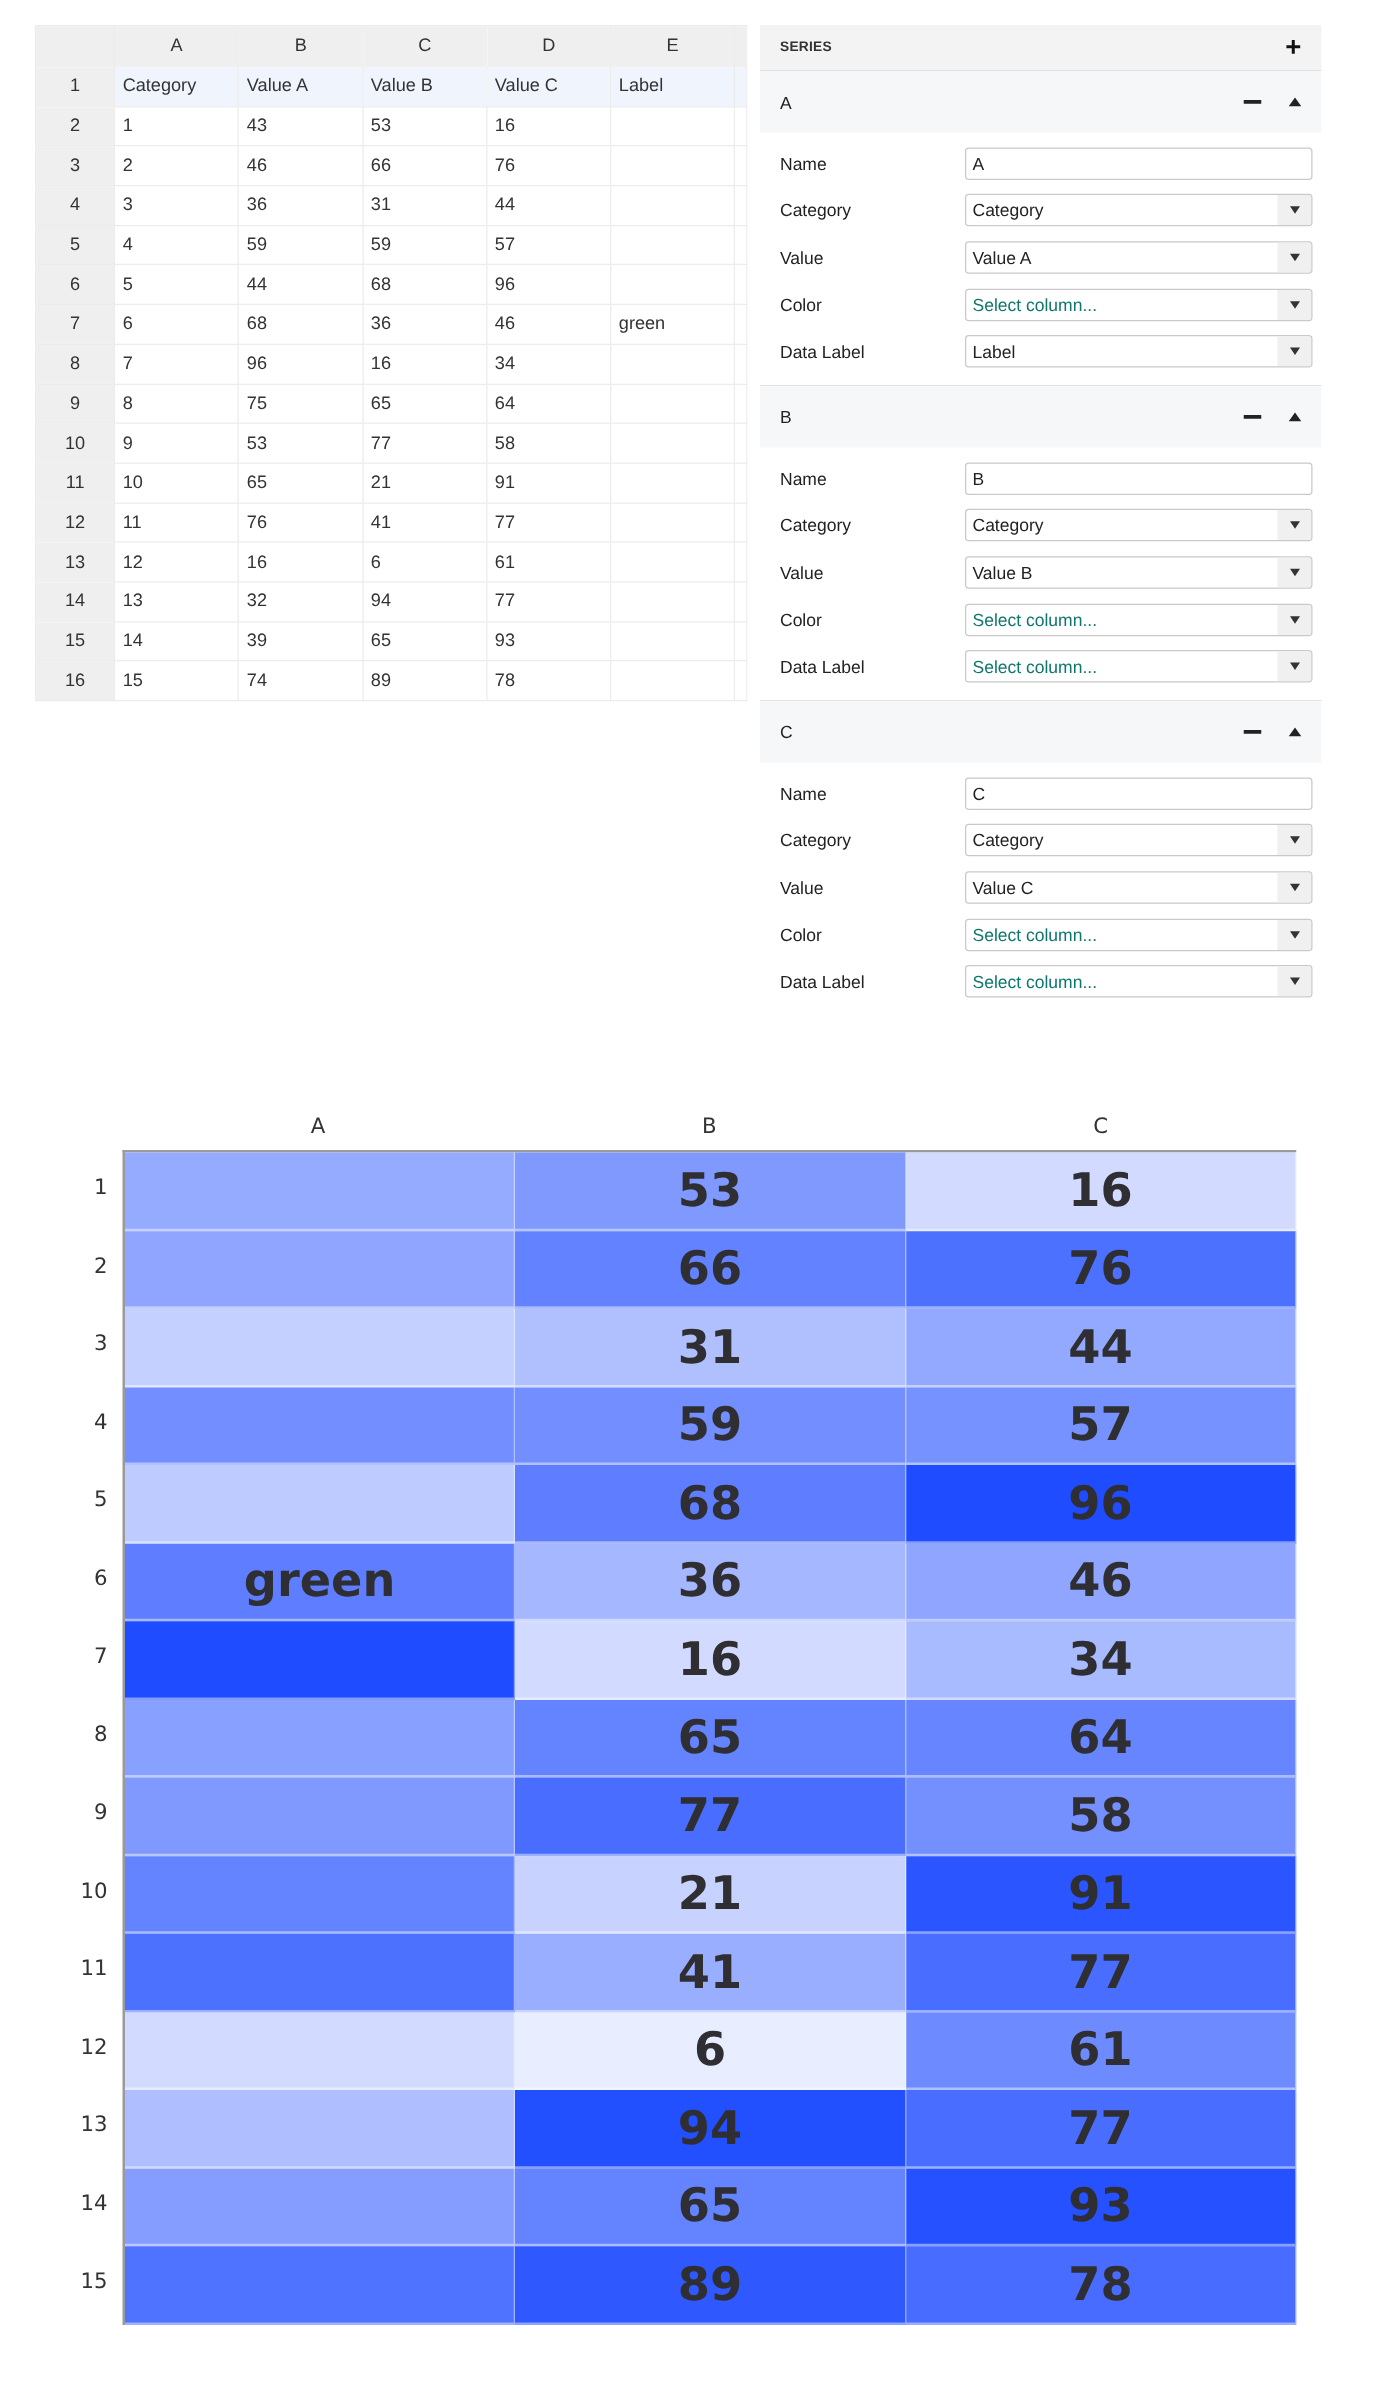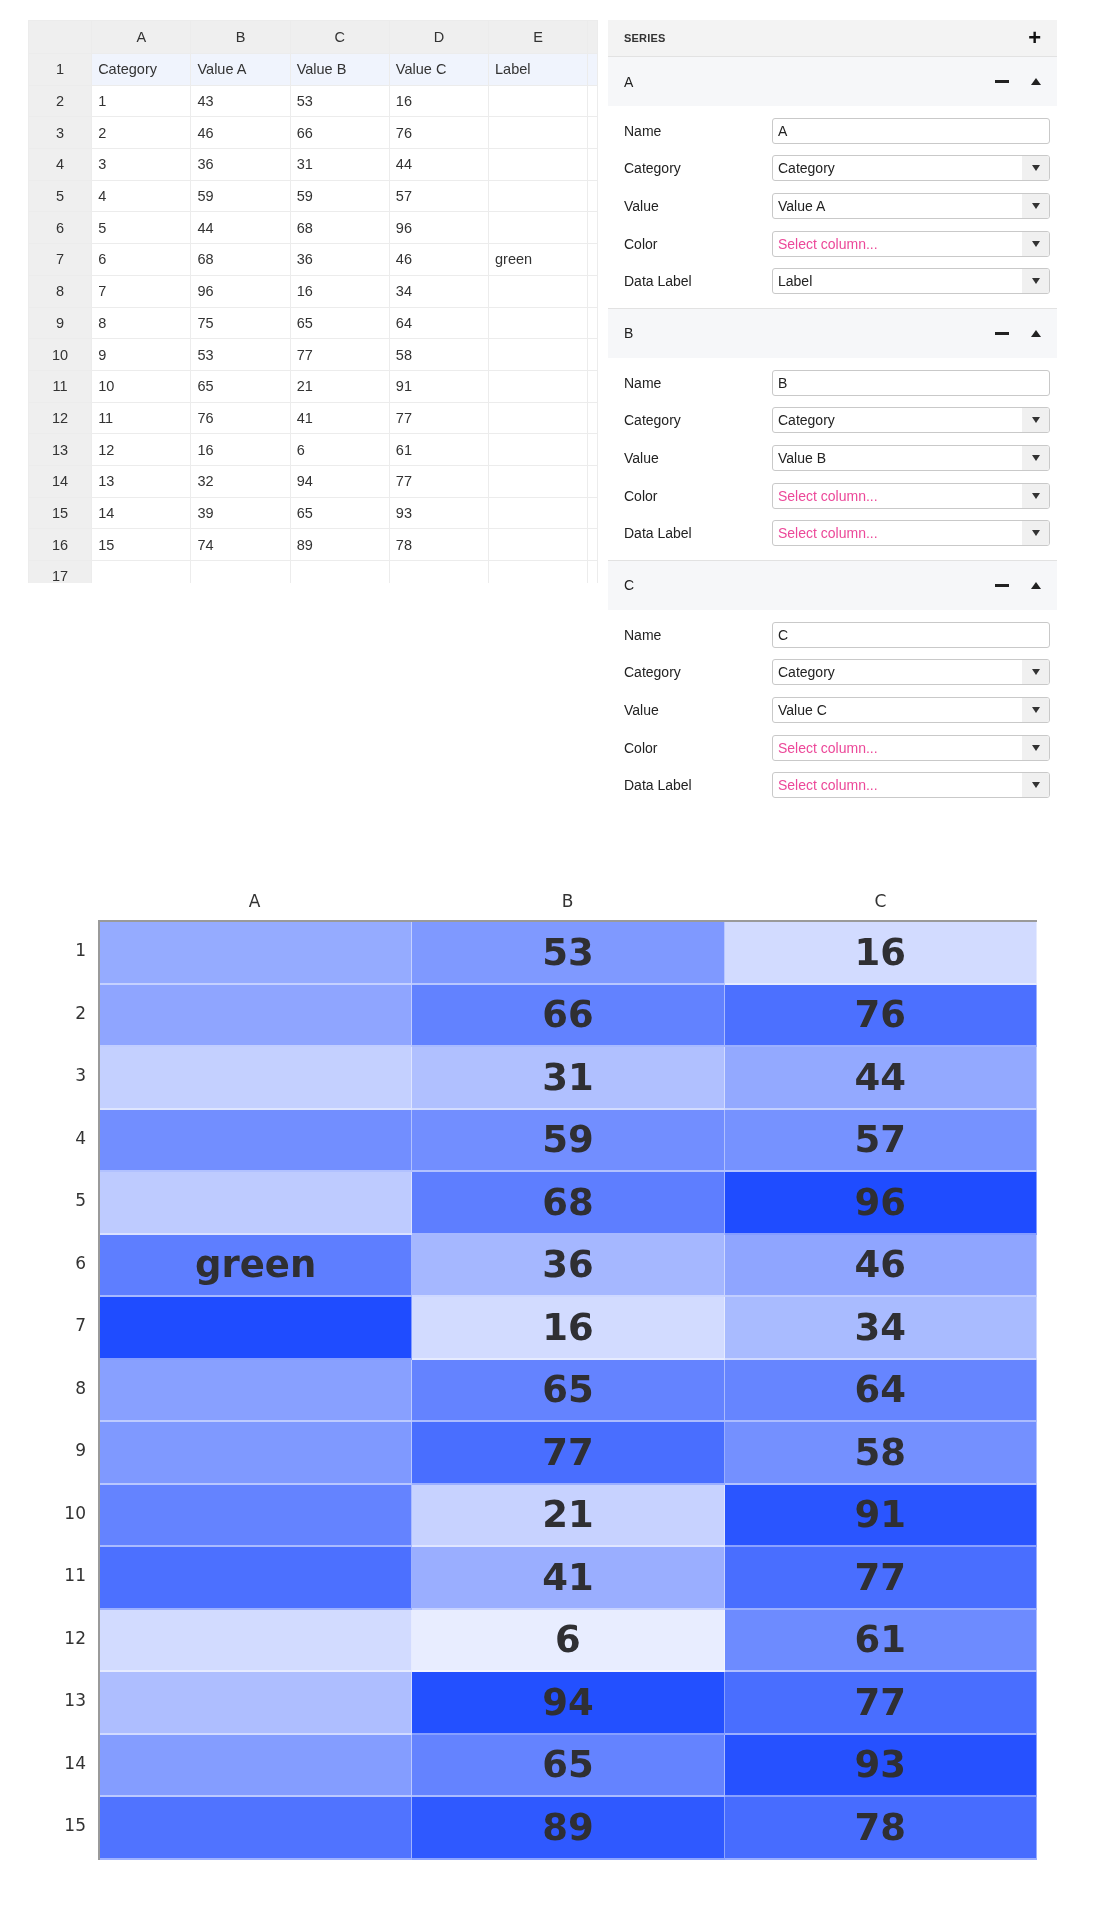--- a/index.html
+++ b/index.html
@@ -29,21 +29,21 @@
   .series-head { height: 49px; background: #f6f7f9; display: flex; align-items: center; padding: 0 16px; }
   .series-name { flex: 1; font-size: 14px; color: #222; }
   .minus-icon { width: 14px; height: 3px; background: #222; margin-right: 22px; cursor: pointer; }
   .collapse-icon { width: 0; height: 0; border-left: 5px solid transparent; border-right: 5px solid transparent; border-bottom: 7px solid #222; cursor: pointer; }
   .series-body { padding: 6px 7px 8px 16px; }
   .field { display: flex; align-items: center; height: 37.6px; }
   .field-label { width: 148px; font-size: 14px; color: #222; }
   .text-input { flex: 1; height: 26px; border: 1px solid #c9c9c9; border-radius: 3px; font-size: 14px; padding: 0 5px; line-height: 24px; color: #222; background: #fff; font-family: "Liberation Sans", sans-serif; }
   .select { flex: 1; height: 26px; border: 1px solid #c9c9c9; border-radius: 3px; display: flex; align-items: center; background: #fff; overflow: hidden; }
   .select-value { flex: 1; font-size: 14px; padding-left: 5px; color: #222; }
-  .select-value.placeholder { color: #ec4899; }
+  .select-value.placeholder { color: #0f766e; }
   .select-caret { width: 27px; height: 100%; background: #f0f0f0; display: flex; align-items: center; justify-content: center; }
   .caret-icon { width: 0; height: 0; border-left: 4px solid transparent; border-right: 4px solid transparent; border-top: 6px solid #333; }
 
   
   .heatmap { position: absolute; left: 0; top: 880px; width: 1101px; height: 1000px; }
   .hm-colhead { position: absolute; top: 11px; font-family: "DejaVu Sans", sans-serif; font-size: 17px; color: #333; text-align: center; width: 313px; }
   .hm-grid { position: absolute; left: 98px; top: 40px; width: 939px; border-left: 2px solid #9a9a9a; border-top: 2px solid #9a9a9a; }
   .hm-row { display: flex; height: 62.5px; }
   .hm-cell { width: 313px; height: 100%; display: flex; align-items: center; justify-content: center; border-right: 1px solid rgba(255,255,255,0.45); border-bottom: 2px solid rgba(255,255,255,0.45); font-family: "DejaVu Sans", sans-serif; font-weight: bold; font-size: 37px; color: #2f2f33; }
   .hm-rowlabel { position: absolute; left: 40px; width: 46px; text-align: right; font-family: "DejaVu Sans", sans-serif; font-size: 17px; color: #333; }
@@ -211,29 +211,20 @@
         </tr>
         <tr>
           <th class="rowhead">16</th>
           <td>15</td>
           <td>74</td>
           <td>89</td>
           <td>78</td>
           <td></td>
           <td></td>
         </tr>
-        <tr>
-          <th class="rowhead">17</th>
-          <td></td>
-          <td></td>
-          <td></td>
-          <td></td>
-          <td></td>
-          <td></td>
-        </tr>
       </tbody>
   </table>
 </div>
 
 <div class="panel">
   <div class="panel-head">
     <span class="panel-title">SERIES</span>
     <span class="plus-icon">+</span>
   </div>
   <div id="series-list">

